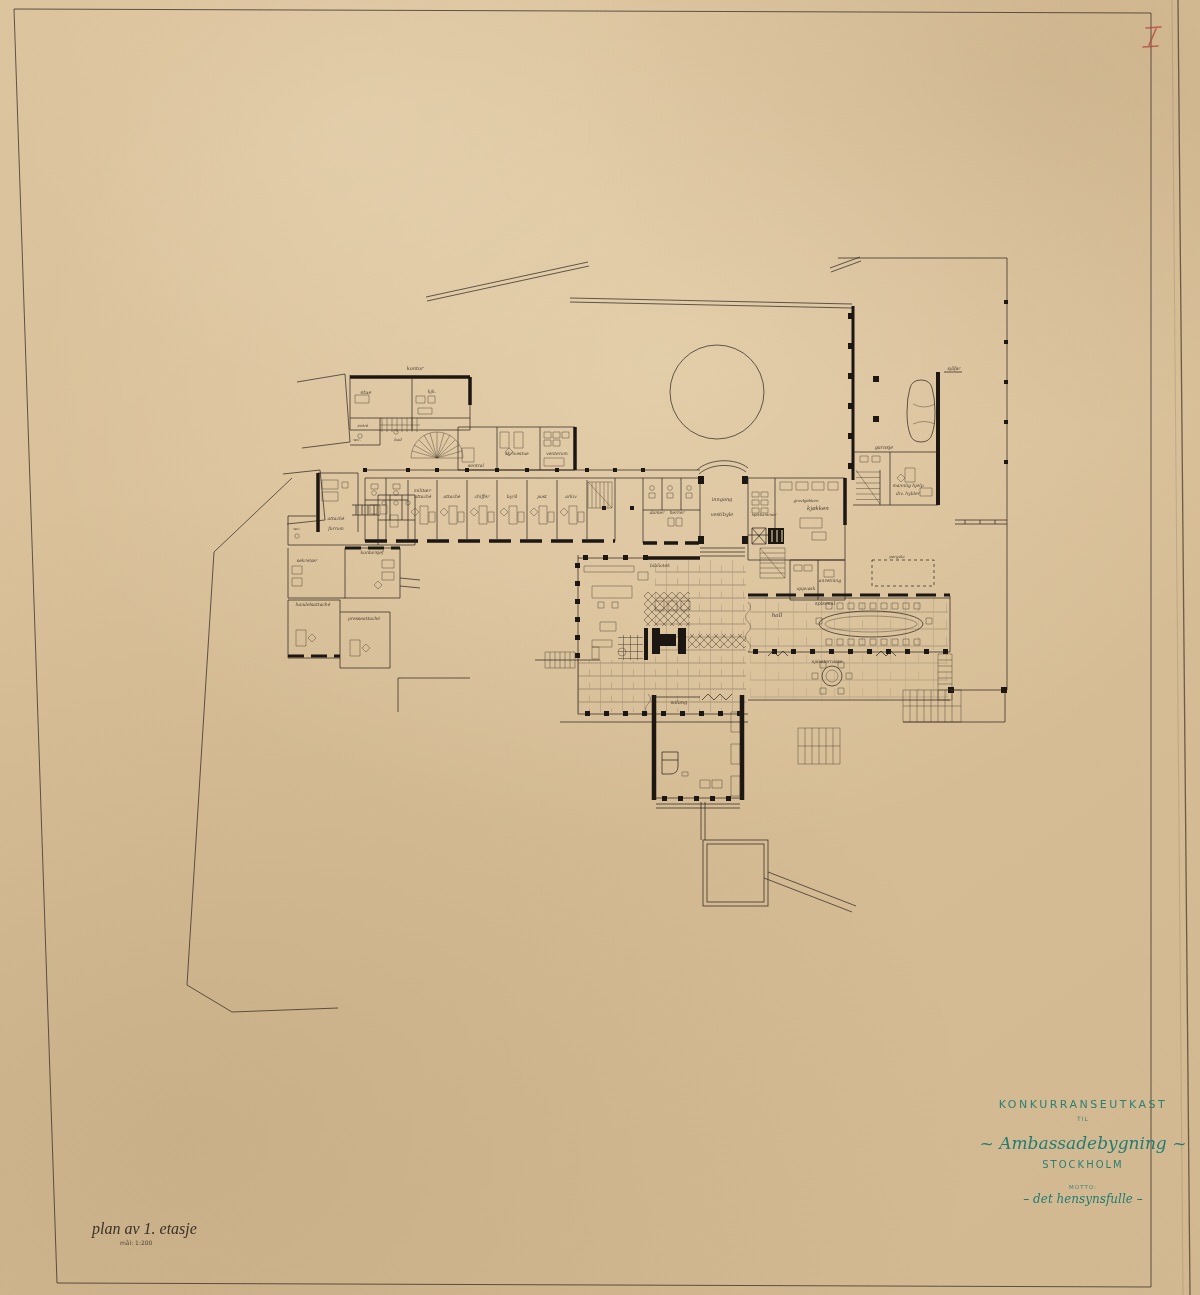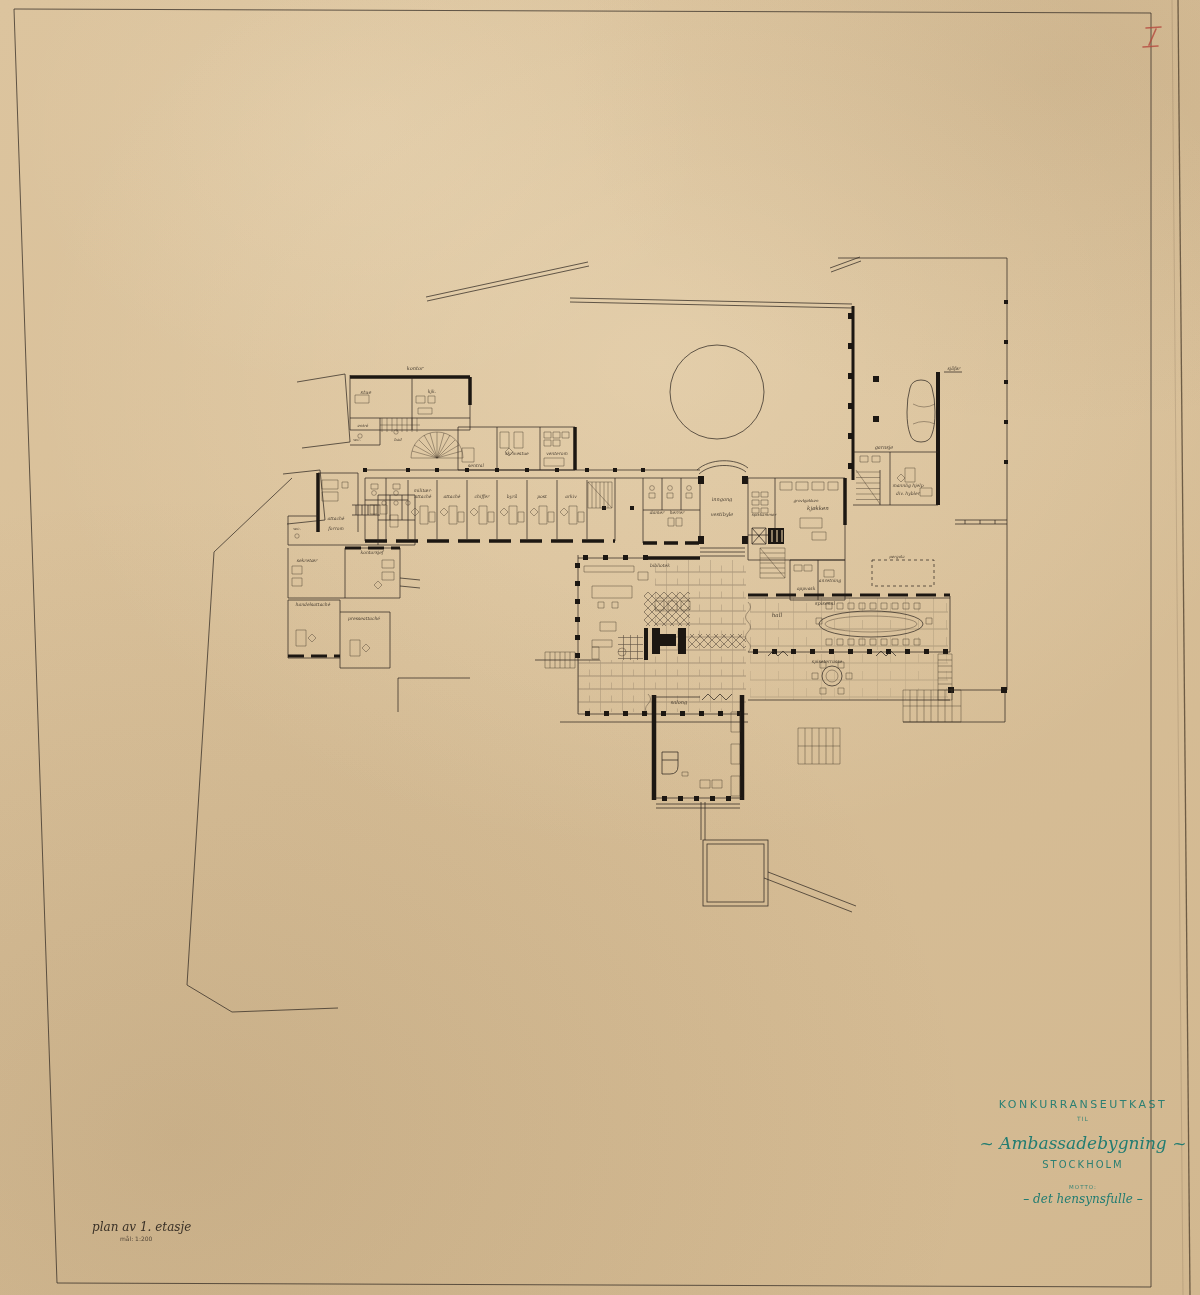--- a/index.html
+++ b/index.html
@@ -23,21 +23,21 @@
     position:absolute;left:968px;top:1098px;width:230px;text-align:center;
     color:#0f766e;
   }
   .tb-1{font-family:"DejaVu Sans",sans-serif;font-size:11px;letter-spacing:2.5px;opacity:.85;}
   .tb-2{font-family:"DejaVu Sans",sans-serif;font-size:6px;letter-spacing:1px;margin-top:4px;opacity:.8;}
   .tb-3{font-size:17px;font-style:italic;margin-top:11px;opacity:.9;}
   .tb-4{font-family:"DejaVu Sans",sans-serif;font-size:10px;letter-spacing:2px;margin-top:6px;opacity:.85;text-align:center;}
   .tb-5{font-family:"DejaVu Sans",sans-serif;font-size:5.5px;letter-spacing:1px;margin-top:14px;opacity:.8;}
   .tb-6{font-size:12px;font-style:italic;margin-top:2px;opacity:.9;}
   .caption{position:absolute;left:92px;top:1220px;color:#3a3127;}
-  .cap-1{font-size:12px;font-style:italic;}
+  .cap-1{font-size:16px;font-style:italic;font-family:Liberation Serif, serif;}
   .cap-2{font-family:"DejaVu Sans",sans-serif;font-size:6px;margin-left:28px;margin-top:1px;opacity:.85;}
 </style>
 </head>
 <body>
 
 <svg id="plan-svg" class="drawing" width="1200" height="1295" viewBox="0 0 1200 1295">
   <defs>
     <pattern id="stone" width="22" height="13" patternUnits="userSpaceOnUse">
       <path d="M0 .5H22 M0 12.5H22 M6.5 0V13 M17.5 6.5V13" stroke="#5d5142" stroke-width=".55" opacity=".65"></path>
     </pattern>

